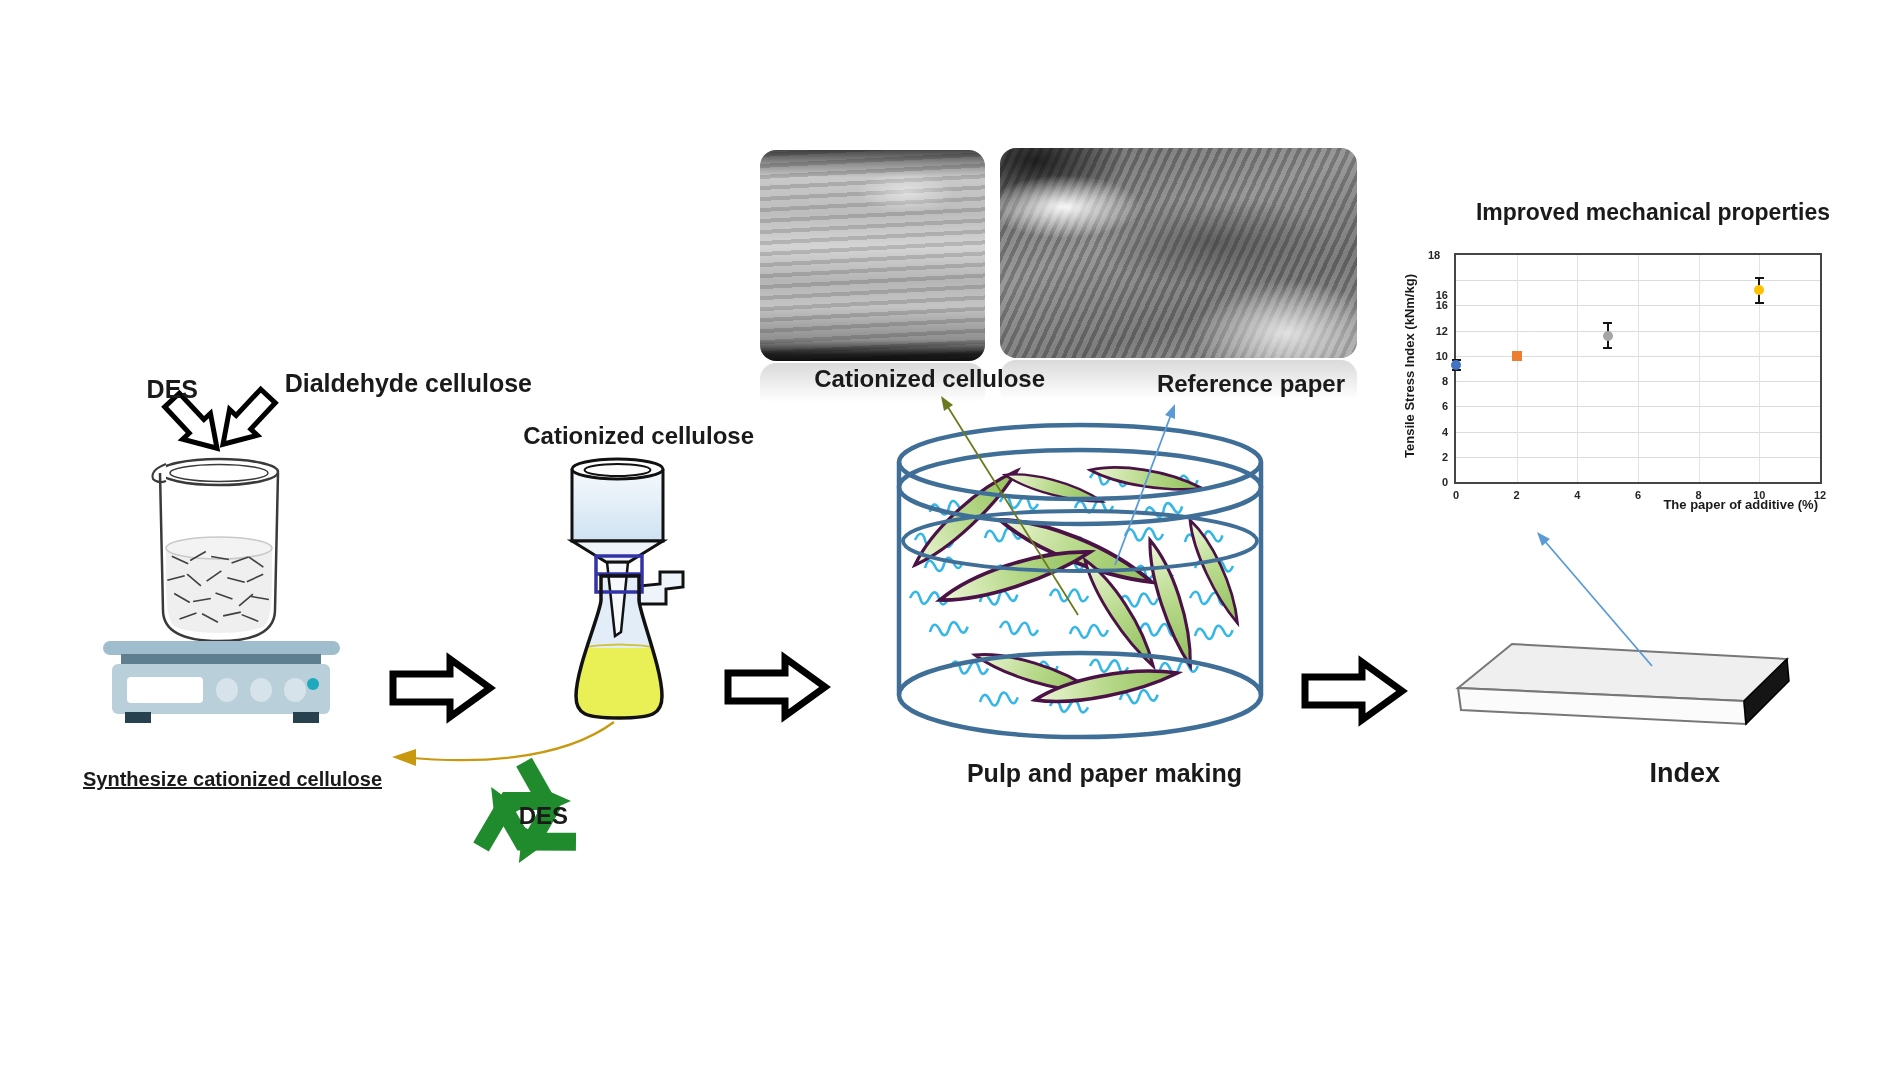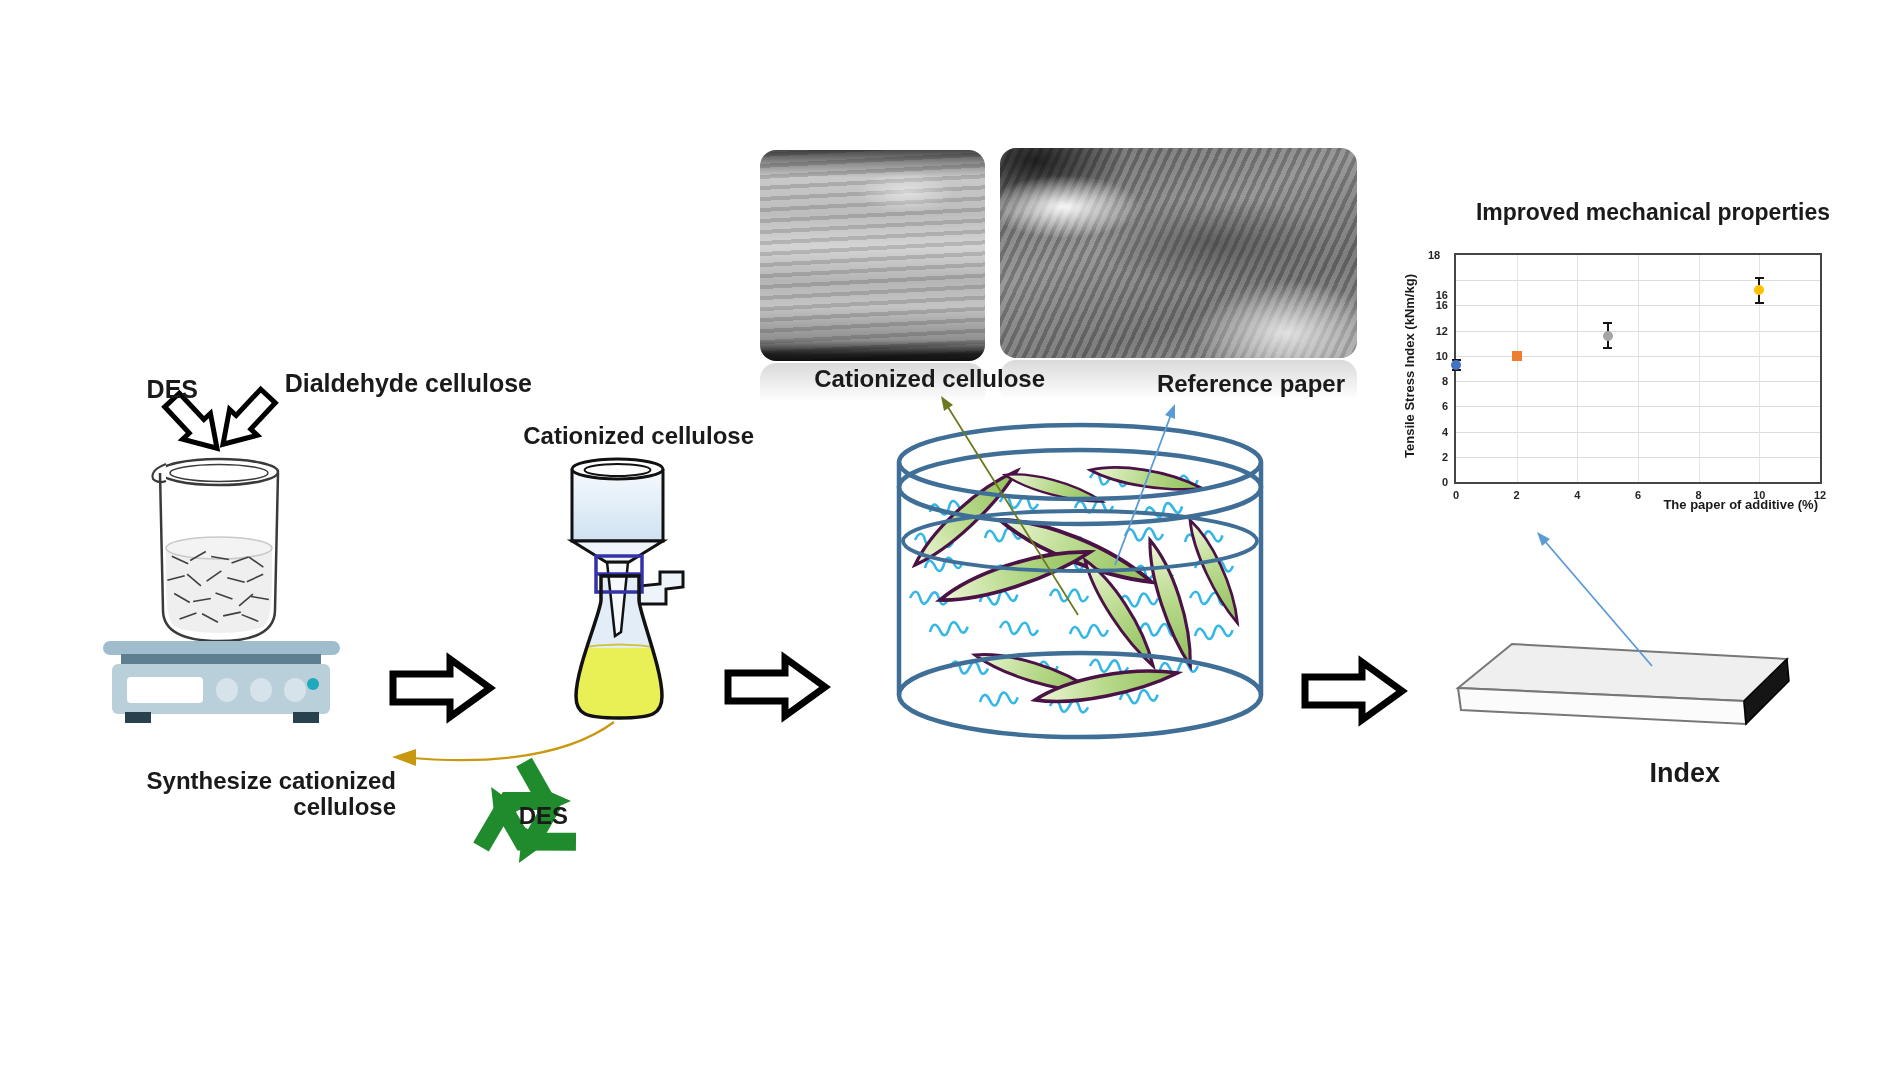--- a/index.html
+++ b/index.html
@@ -218,25 +218,26 @@
     </g>
   </svg>
 
   <div id="sem-left" class="sem"></div>
   <div id="sem-right" class="sem"></div>
   <div class="sem-reflect refl-grad" style="left:760px;top:363px;width:225px;height:46px;"></div>
   <div class="sem-reflect refl-grad" style="left:1000px;top:360px;width:357px;height:46px;"></div>
 
   <div class="lbl" style="left:128px;top:376px;width:70px;font-size:25px;">DES</div>
   <div class="lbl" style="left:236px;top:370px;width:250px;font-size:25px;margin-left:46px;">Dialdehyde cellulose</div>
-  <div class="lbl" style="left:46px;top:768px;width:350px;font-size:24px;">Synthesize cationized cellulose</div>
+  <div class="lbl" style="left:32px;top:768px;width:350px;font-size:20px;text-decoration:underline;">Synthesize cationized cellulose</div>
   <div class="lbl" style="left:454px;top:423px;width:300px;font-size:24px;">Cationized cellulose</div>
   <div class="lbl" style="left:488px;top:803px;width:80px;font-size:24px;">DES</div>
   <div class="lbl" style="left:745px;top:366px;width:300px;font-size:24px;">Cationized cellulose</div>
   <div class="lbl" style="left:1045px;top:371px;width:300px;font-size:24px;">Reference paper</div>
+  <div class="lbl" style="left:942px;top:760px;width:300px;font-size:25px;">Pulp and paper making</div>
   <div class="lbl" style="left:1520px;top:759px;width:200px;font-size:27px;">Index</div>
 
   <div>
     <div class="lbl" style="left:1440px;top:200px;width:390px;font-size:23px;">Improved mechanical properties</div>
     <div class="ylab">Tensile Stress Index (kNm/kg)</div>
     <div id="chart-plot">
         <div style="position: absolute; left: -36px; width: 28px; top: 220px; text-align: right; font-size: 11px; font-weight: bold; color: rgb(38, 38, 38); line-height: 14px;">0</div>
         <div style="position: absolute; left: 0px; width: 364px; top: 201.778px; height: 1px; background: rgb(220, 220, 220);"></div>
         <div style="position: absolute; left: -36px; width: 28px; top: 194.778px; text-align: right; font-size: 11px; font-weight: bold; color: rgb(38, 38, 38); line-height: 14px;">2</div>
         <div style="position: absolute; left: 0px; width: 364px; top: 176.556px; height: 1px; background: rgb(220, 220, 220);"></div>

